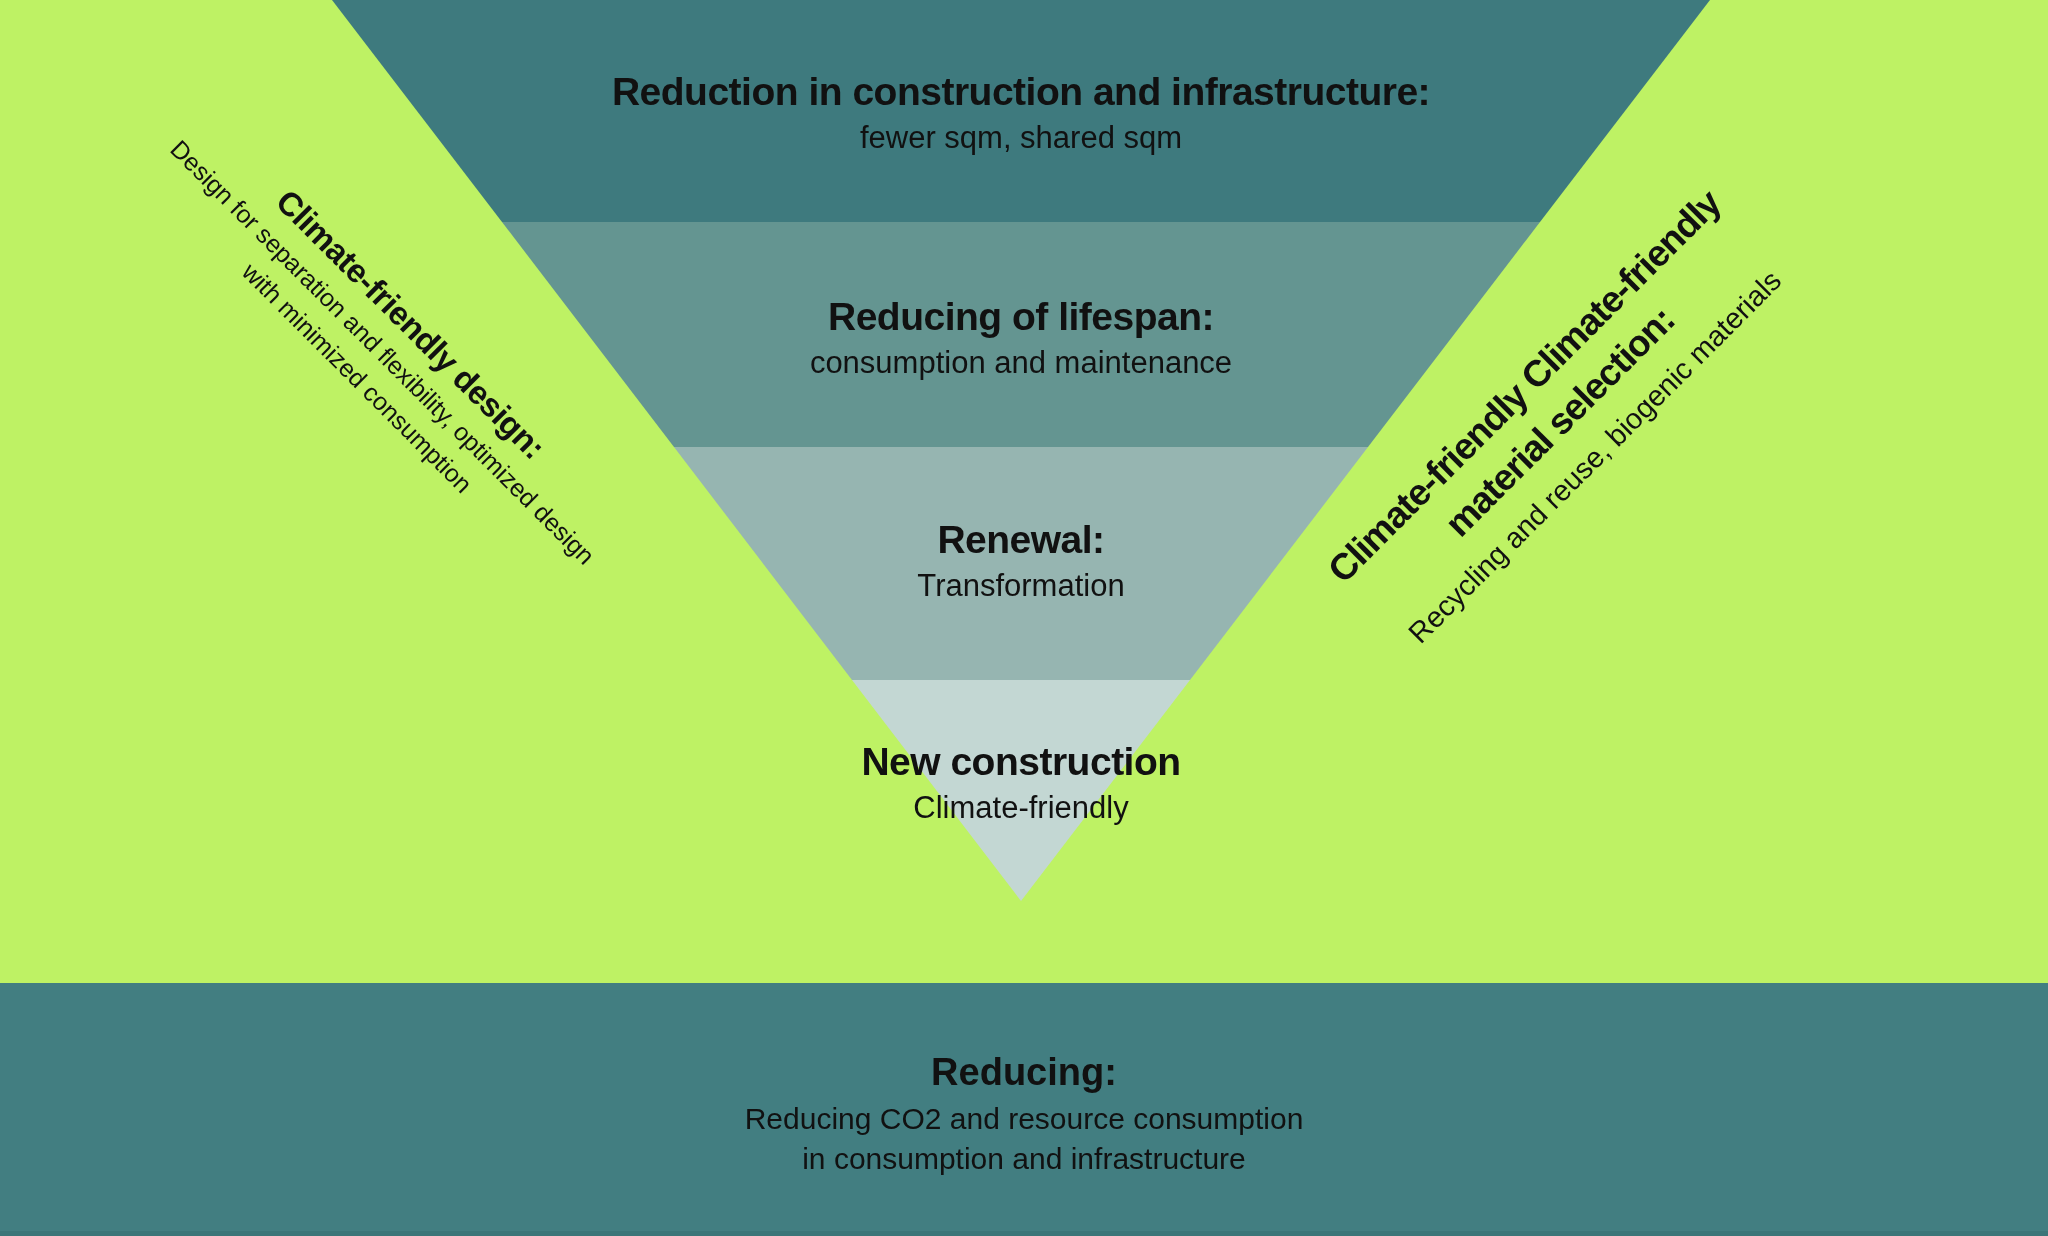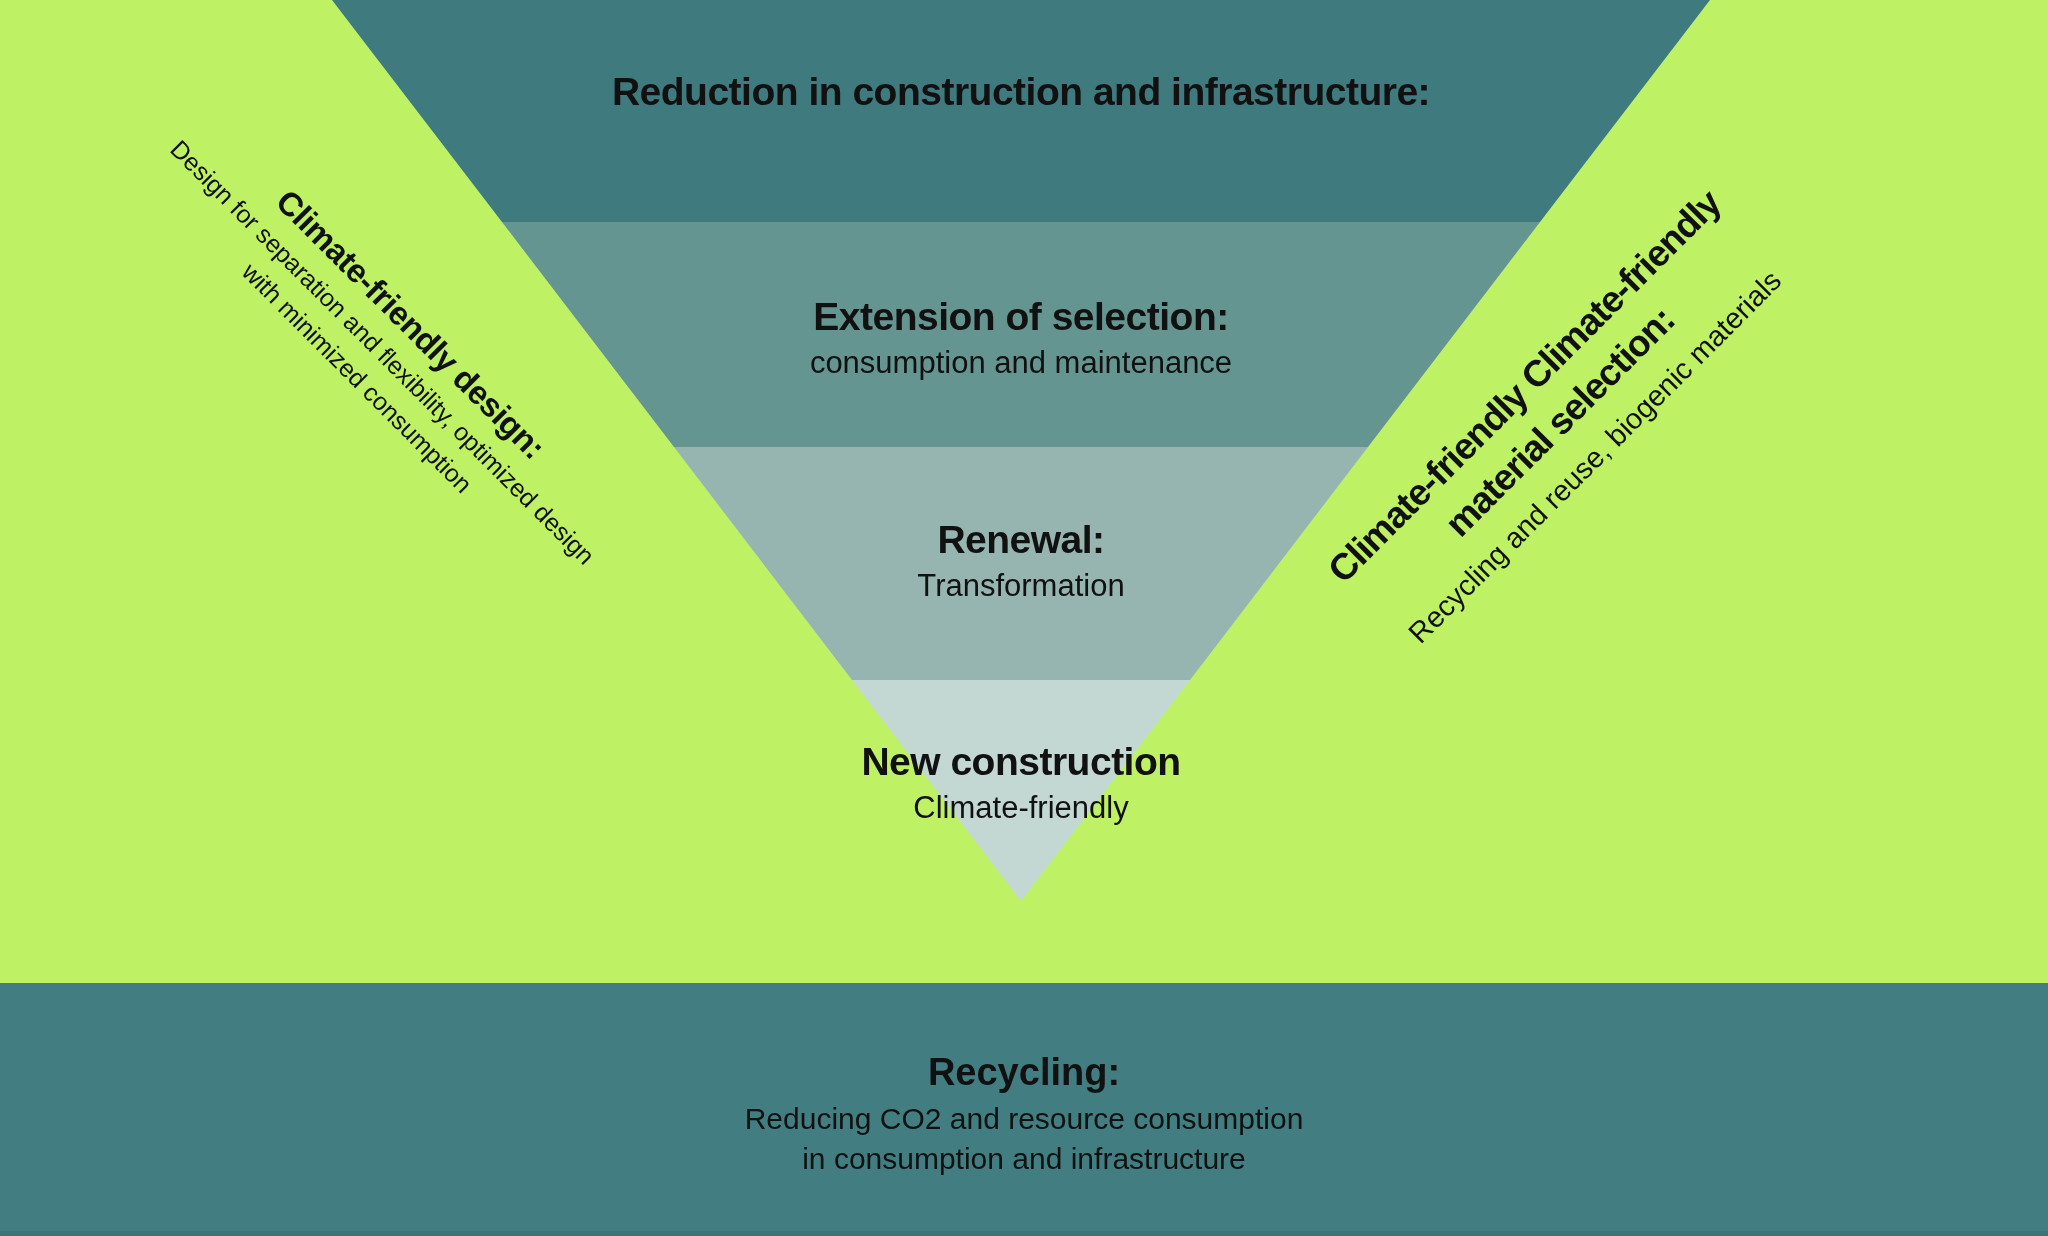--- a/index.html
+++ b/index.html
@@ -125,24 +125,25 @@
 
   <svg class="pyramid-svg" width="2048" height="1236" viewBox="0 0 2048 1236">
     <polygon points="332,0 1710,0 1540,222 502,222" fill="#3E7A7E"></polygon>
     <polygon points="502,222 1540,222 1368,447 674,447" fill="#649591"></polygon>
     <polygon points="674,447 1368,447 1190,680 852,680" fill="#96B5B1"></polygon>
     <polygon points="852,680 1190,680 1021,901" fill="#C3D7D3"></polygon>
   </svg>
 
   <div class="level-label" style="top:69px">
     <div class="lvl-title">Reduction in construction and infrastructure:</div>
+    <div class="lvl-sub">fewer sqm, shared sqm</div>
   </div>
 
   <div class="level-label" style="top:294px">
-    <div class="lvl-title">Extension of selection:</div>
+    <div class="lvl-title">Reducing of lifespan:</div>
     <div class="lvl-sub">consumption and maintenance</div>
   </div>
 
   <div class="level-label" style="top:517px">
     <div class="lvl-title">Renewal:</div>
     <div class="lvl-sub">Transformation</div>
   </div>
 
   <div class="level-label" style="top:739px">
     <div class="lvl-title">New construction</div>
@@ -156,21 +157,21 @@
   </div>
 
   <div class="rot-label right">
     <div class="rot-title-lg">Climate-friendly Climate-friendly</div>
     <div class="rot-title-lg">material selection:</div>
     <div class="rot-sub-lg">Recycling and reuse, biogenic materials</div>
   </div>
 
   <div class="objective-band" style="background-color: rgb(66, 126, 129);">
     <div class="objective-text">
-      <div class="obj-title">Recycling:</div>
+      <div class="obj-title">Reducing:</div>
       <div class="obj-line first">Reducing CO2 and resource consumption</div>
       <div class="obj-line">in consumption and infrastructure</div>
     </div>
   </div>
 
   <div class="bottom-strip" style="background-color: rgb(59, 117, 120);"></div>
 
 </div>
 
 </body></html>

